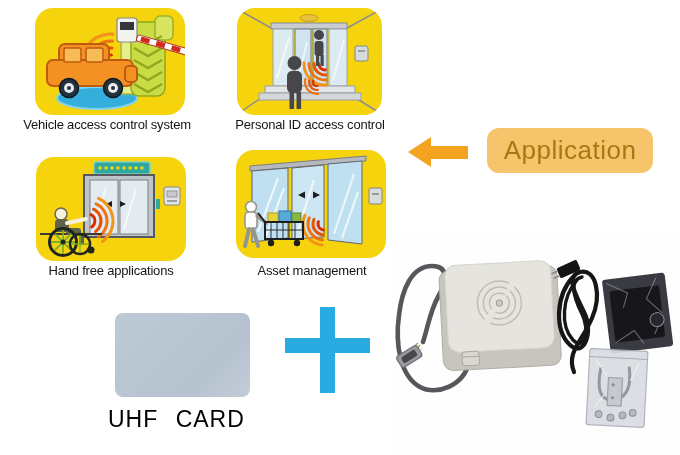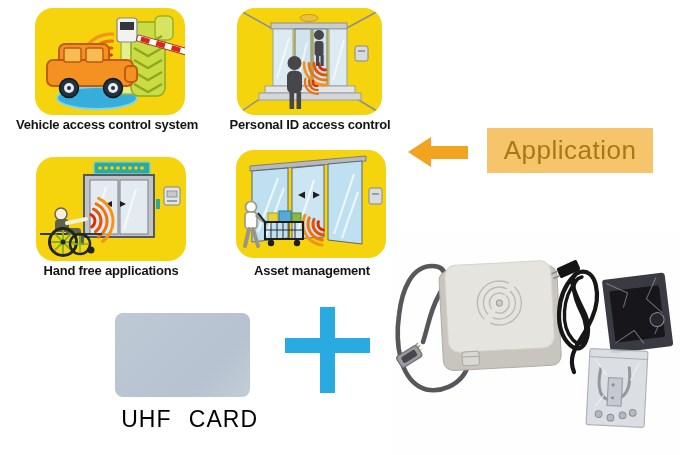--- a/index.html
+++ b/index.html
@@ -1,36 +1,36 @@
 <!DOCTYPE html>
 <html><head>
 <meta charset="utf-8">
 <style>
   html,body{margin:0;padding:0;background:#ffffff;}
   #stage{position:relative;width:680px;height:455px;background:#ffffff;overflow:hidden;
          font-family:"Liberation Sans",sans-serif;}
   .tile{position:absolute;background:#F5D40E;border-radius:18px;overflow:hidden;}
   .tile svg{position:absolute;left:0;top:0;}
-  .caption{position:absolute;font-weight:700;font-size:13px;color:#141414;text-align:center;
+  .caption{position:absolute;font-weight:400;font-size:13px;color:#141414;text-align:center;
            letter-spacing:-0.2px;white-space:nowrap;}
   #tile-vehicle{left:35px;top:8px;width:150px;height:107px;}
   #tile-personal{left:237px;top:8px;width:145px;height:107px;}
   #tile-handfree{left:36px;top:157px;width:150px;height:104px;}
   #tile-asset{left:236px;top:150px;width:150px;height:108px;}
   #caption-vehicle{left:2px;top:117px;width:210px;}
   #caption-personal{left:222px;top:117px;width:176px;}
   #caption-handfree{left:27px;top:263px;width:168px;}
   #caption-asset{left:239px;top:263px;width:146px;}
   #app-arrow{position:absolute;left:404px;top:133px;width:66px;height:38px;}
   #app-box{position:absolute;left:487px;top:128px;width:166px;height:45px;background:#F6C46A;
-           border-radius:0;display:flex;align-items:center;justify-content:center;}
+           border-radius:12px;display:flex;align-items:center;justify-content:center;}
   #app-box span{font-size:26px;color:#A87913;letter-spacing:0.5px;}
   #uhf-card{position:absolute;left:115px;top:313px;width:135px;height:84px;border-radius:8px;
             background:linear-gradient(135deg,#BDC9D5 0%,#B6C2CF 70%,#C2CDD8 100%);}
-  #uhf-label{position:absolute;left:108px;top:406px;width:150px;text-align:right;
+  #uhf-label{position:absolute;left:108px;top:406px;width:150px;text-align:left;
              font-size:23px;color:#000;letter-spacing:1px;word-spacing:10px;}
   .plus-bar{position:absolute;background:#29ABE2;}
   #plus-h{left:285px;top:338px;width:85px;height:15px;}
   #plus-v{left:320px;top:307px;width:15px;height:86px;}
   #photo{position:absolute;left:390px;top:230px;width:290px;height:225px;background:#FEFEFE;
          border-bottom:2px solid #E2E2E2;}
 </style>
 </head>
 <body>
 

